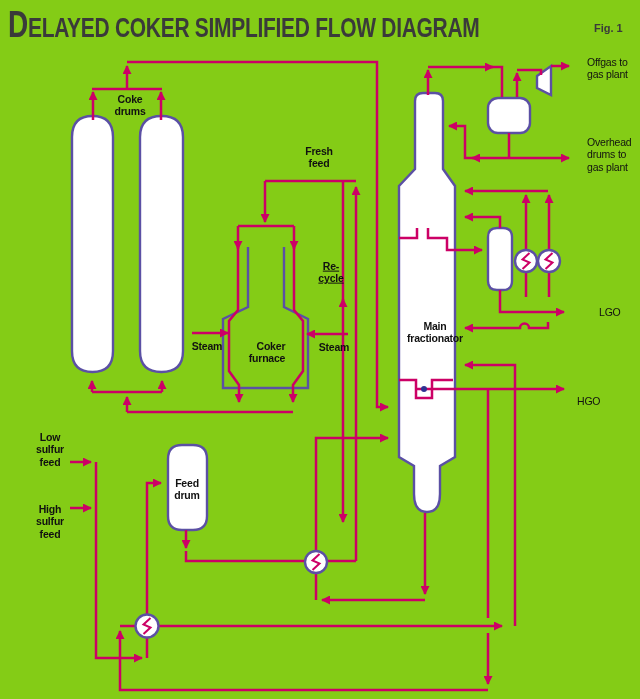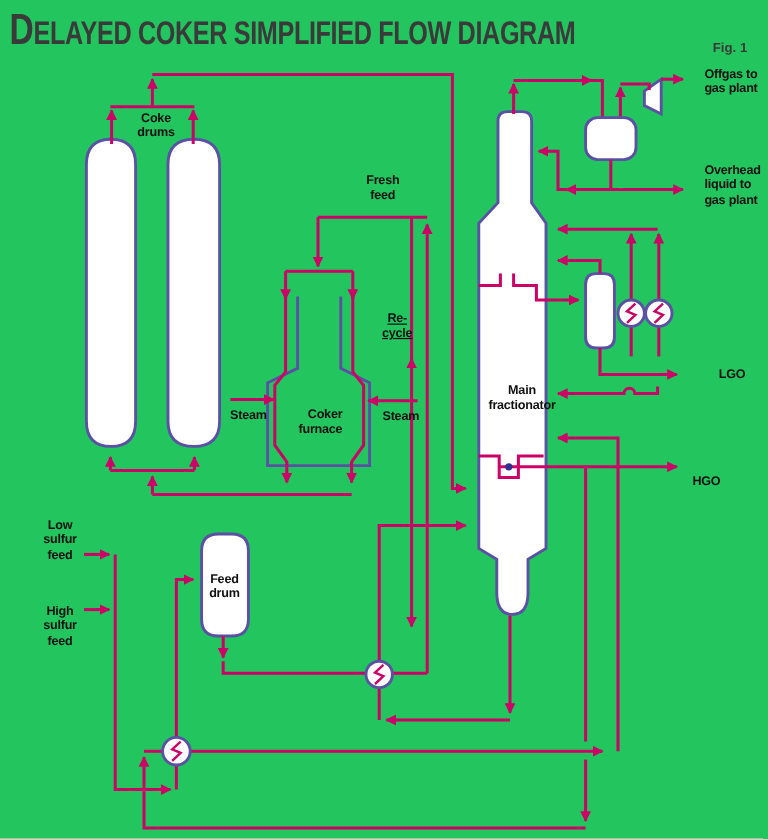--- a/index.html
+++ b/index.html
@@ -1,27 +1,27 @@
 <!DOCTYPE html>
 <html style="--line: #cc0066; --equip: #5b50a4; --txt: #111111; --title: #3a3a3a; --dot: #2e3192;"><head>
 <meta charset="utf-8">
 <style>
   :root{
     --line:#cc0066; --equip:#5b50a4; --txt:#111111; --title:#3a3a3a; --dot:#2e3192;
   }
   html,body{margin:0;padding:0;background:#fff;}
-  .stage{position:relative;width:640px;height:699px;background:#22c55e;overflow:hidden;
+  .stage{position:relative;width:640px;height:699px;background:#84cc16;overflow:hidden;
          font-family:"Liberation Sans",sans-serif;}
   .title{position:absolute;left:8px;top:4px;font-size:21px;font-weight:bold;color:var(--title);
          letter-spacing:-0.3px;transform:scaleY(1.3);transform-origin:0 0;white-space:nowrap;}
   .title::first-letter{font-size:28px;}
-  .fig{position:absolute;left:594px;top:34px;font-size:11px;font-weight:bold;color:var(--title);}
+  .fig{position:absolute;left:594px;top:22px;font-size:11px;font-weight:bold;color:var(--title);}
   .lbl{position:absolute;color:var(--txt);font-size:10.5px;font-weight:bold;line-height:1.18;
        white-space:pre-line;text-align:center;transform:translate(-50%,-50%);letter-spacing:-0.2px;}
-  .lbl-left{position:absolute;color:var(--txt);font-size:10.5px;font-weight:bold;line-height:1.18;
+  .lbl-left{position:absolute;color:var(--txt);font-size:10.5px;font-weight:normal;line-height:1.18;
        white-space:pre-line;text-align:left;letter-spacing:-0.2px;}
   svg{position:absolute;left:0;top:0;}
   .flow{stroke:var(--line);stroke-width:2.5;fill:none;}
   .equip{stroke:var(--equip);stroke-width:2.4;fill:#ffffff;}
   .equip-open{stroke:var(--equip);stroke-width:2.4;fill:none;}
   .zig{stroke:var(--line);stroke-width:2;fill:none;}
   .ah{fill:var(--line);}
   .dot{fill:var(--dot);}
 </style>
 </head>
@@ -146,18 +146,18 @@
 sulfur
 feed</div>
   <div class="lbl" style="left:50px;top:522px;">High
 sulfur
 feed</div>
   <div class="lbl" style="left:187px;top:489px;">Feed
 drum</div>
   <div class="lbl-left" style="left:587px;top:56px;">Offgas to
 gas plant</div>
   <div class="lbl-left" style="left:587px;top:136px;">Overhead
-liquid to
+drums to
 gas plant</div>
   <div class="lbl-left" style="left:579px;top:306px;padding-left:20px;">LGO</div>
   <div class="lbl-left" style="left:577px;top:383px;margin-top:12px;">HGO</div>
 
 </div>
 
 </body></html>

